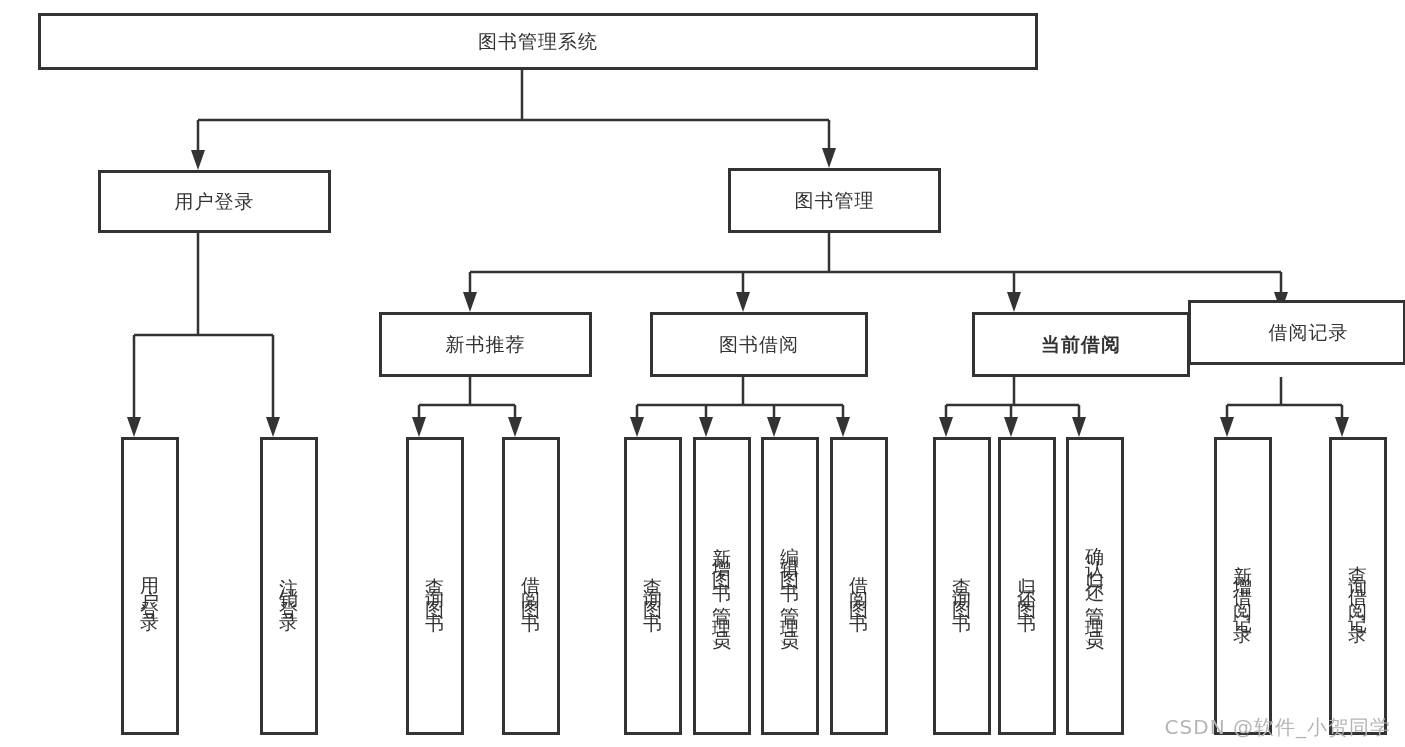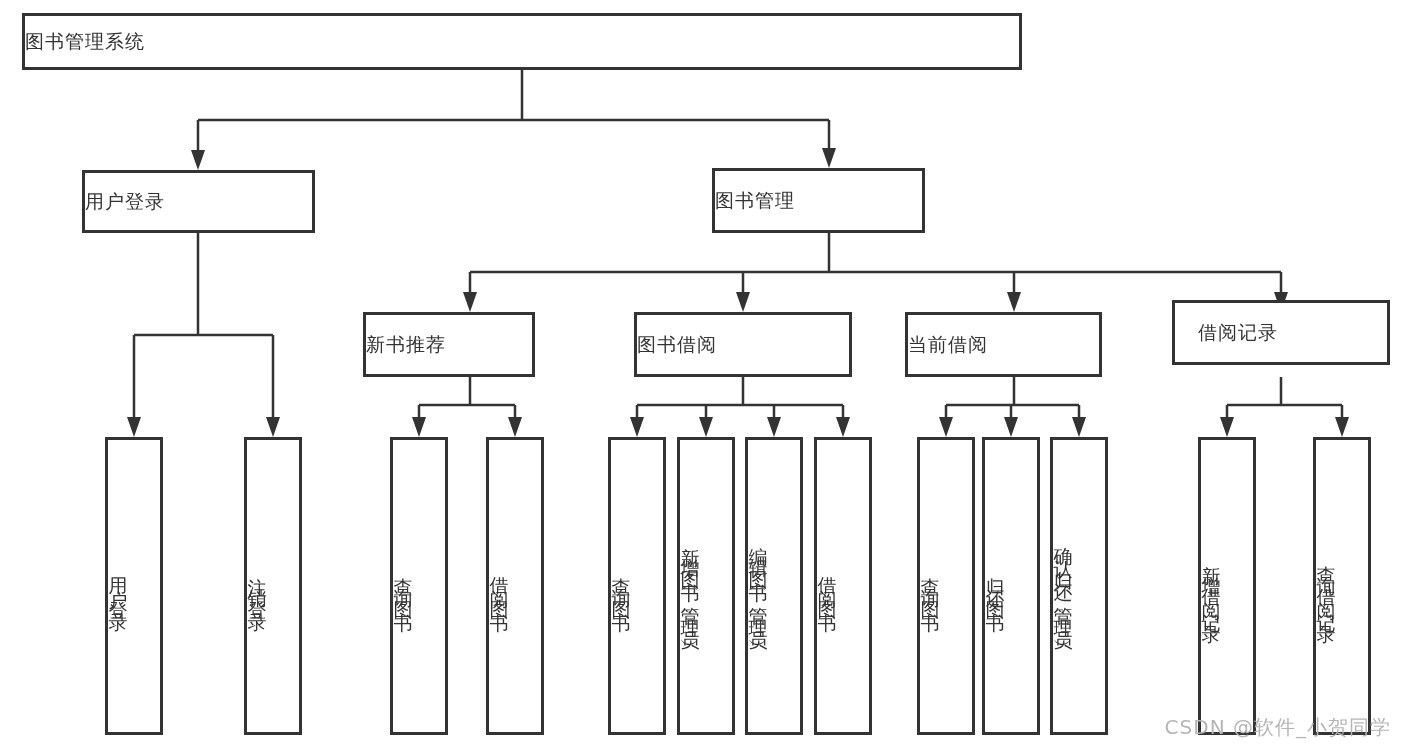--- a/index.html
+++ b/index.html
@@ -16,26 +16,27 @@
     position: absolute;
     left: 0; top: 0;
     width: 1405px; height: 747px;
   }
   .node {
     position: absolute;
     border: 3px solid #333333;
     background: #ffffff;
     display: flex;
     align-items: center;
-    justify-content: flex-start;
+    justify-content: center;
     color: #333333;
     font-size: 19px;
     letter-spacing: 1px;
     white-space: nowrap;
     z-index: 2;
+    margin-left: 16px;
   }
   .leaf span {
     writing-mode: vertical-rl;
     text-orientation: mixed;
     letter-spacing: 12px;
     line-height: 1.1;
     white-space: nowrap;
   }
   .watermark {
     position: absolute;
@@ -88,27 +89,27 @@
     <span>图书管理系统</span>
   </div>
 
   <div class="node" style="left:82px; top:170px; width:233px; height:63px;">
     <span>用户登录</span>
   </div>
   <div class="node" style="left:712px; top:168px; width:213px; height:65px;">
     <span>图书管理</span>
   </div>
 
-  <div class="node" style="left:363px; top:312px; width:172px; height:65px;">
+  <div class="node" style="left:363px; top:312px; width:213px; height:65px;">
     <span>新书推荐</span>
   </div>
   <div class="node" style="left:634px; top:312px; width:218px; height:65px;">
     <span>图书借阅</span>
   </div>
-  <div class="node" style="left:905px; top:312px; width:197px; height:65px;">
+  <div class="node" style="left:956px; top:312px; width:218px; height:65px;font-weight:bold;">
     <span>当前借阅</span>
   </div>
   <div class="node" style="left:1172px; top:300px; width:218px; height:65px;padding-left:23px;">
     <span>借阅记录</span>
   </div>
 
   <div class="node leaf" style="left:105px; top:437px; width:58px; height:298px;">
     <span>用户登录</span>
   </div>
   <div class="node leaf" style="left:244px; top:437px; width:58px; height:298px;">

